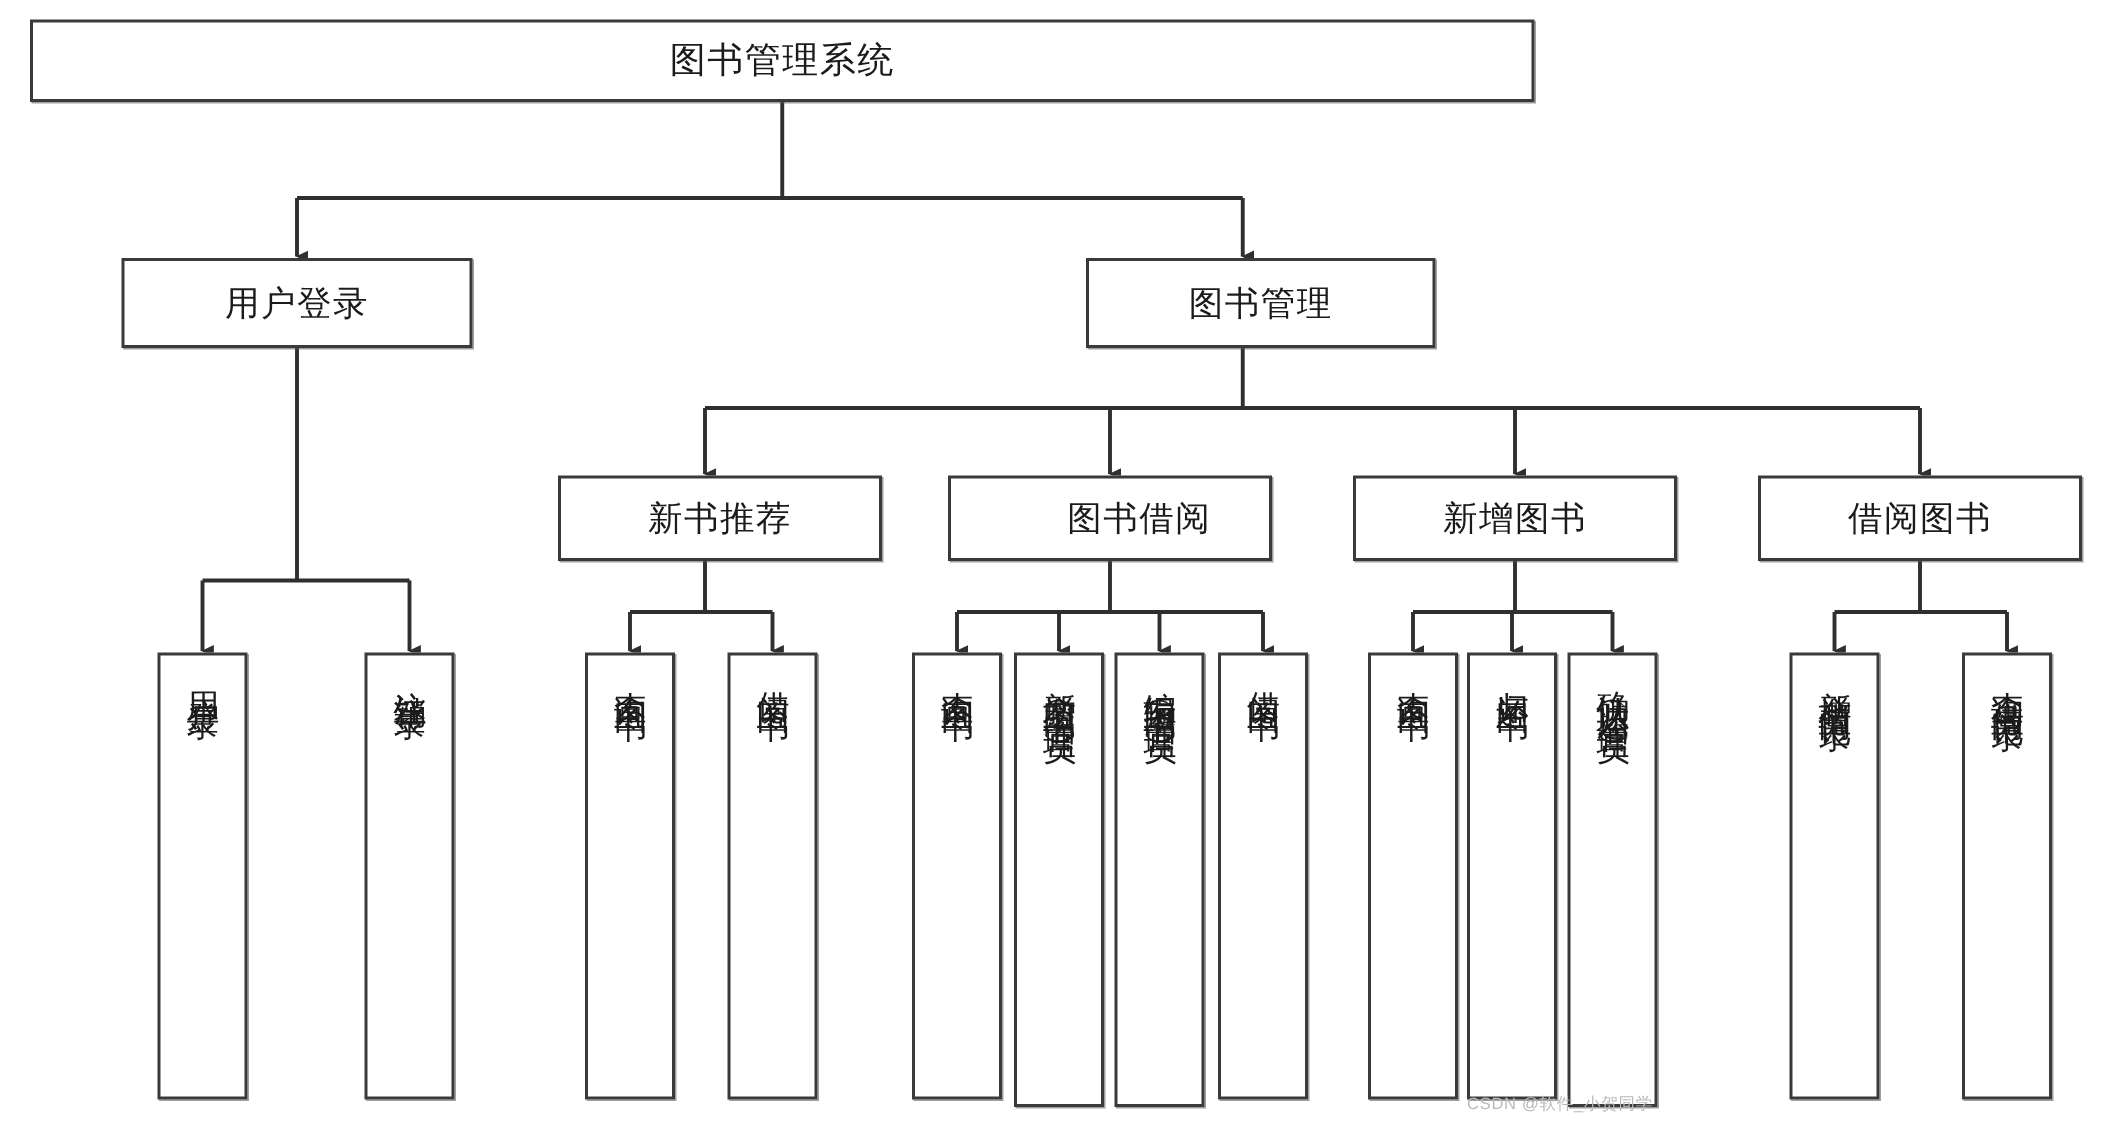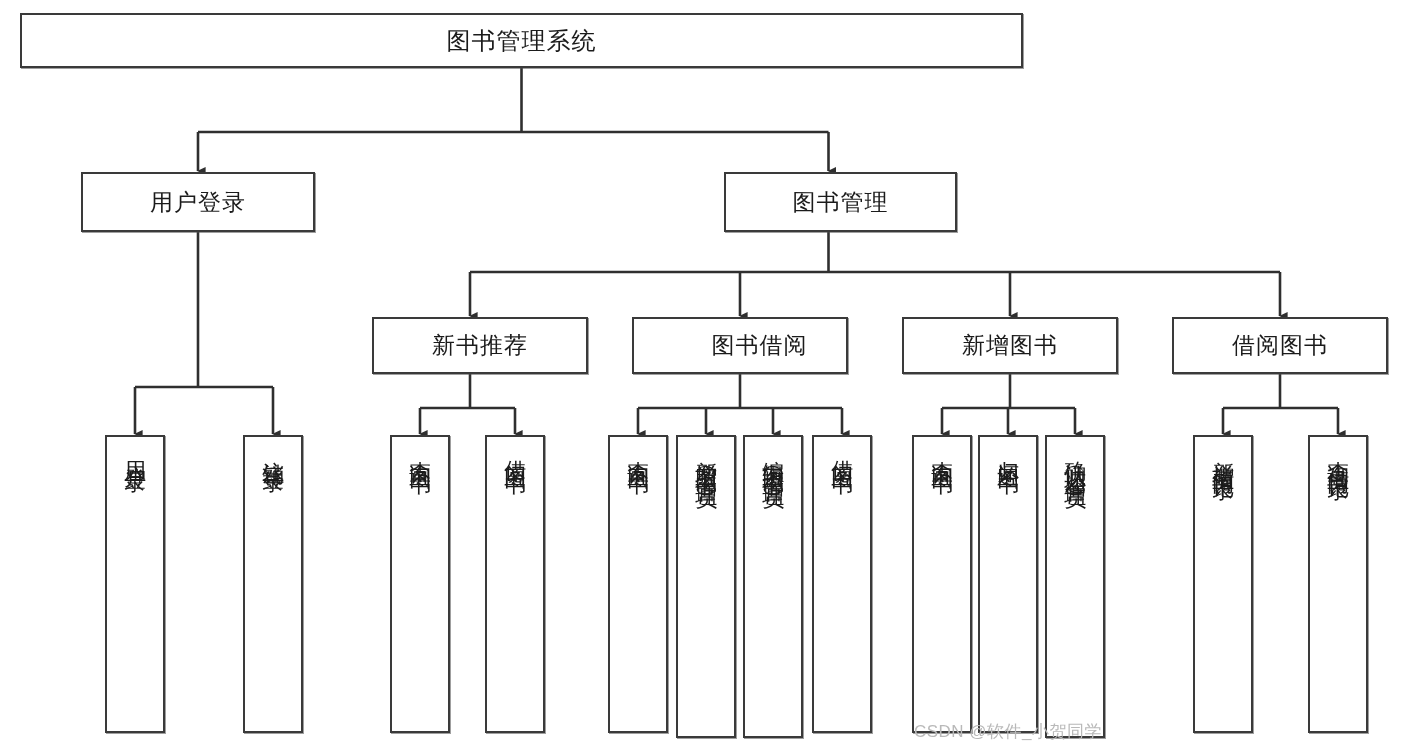--- a/index.html
+++ b/index.html
@@ -47,21 +47,21 @@
     text-orientation:upright;
     font-size:22px;
     line-height:1.12;
     letter-spacing:4px;
     white-space:nowrap;
   }
 
   #watermark{
     position:absolute;
     right:8px;bottom:4px;
-    font-size:17px;
+    font-size:11px;
     color:#b9b9b9;
     letter-spacing:.5px;
     white-space:nowrap;
     pointer-events:none;
     margin-left:29px;
   }
 </style>
 </head>
 <body>
 

